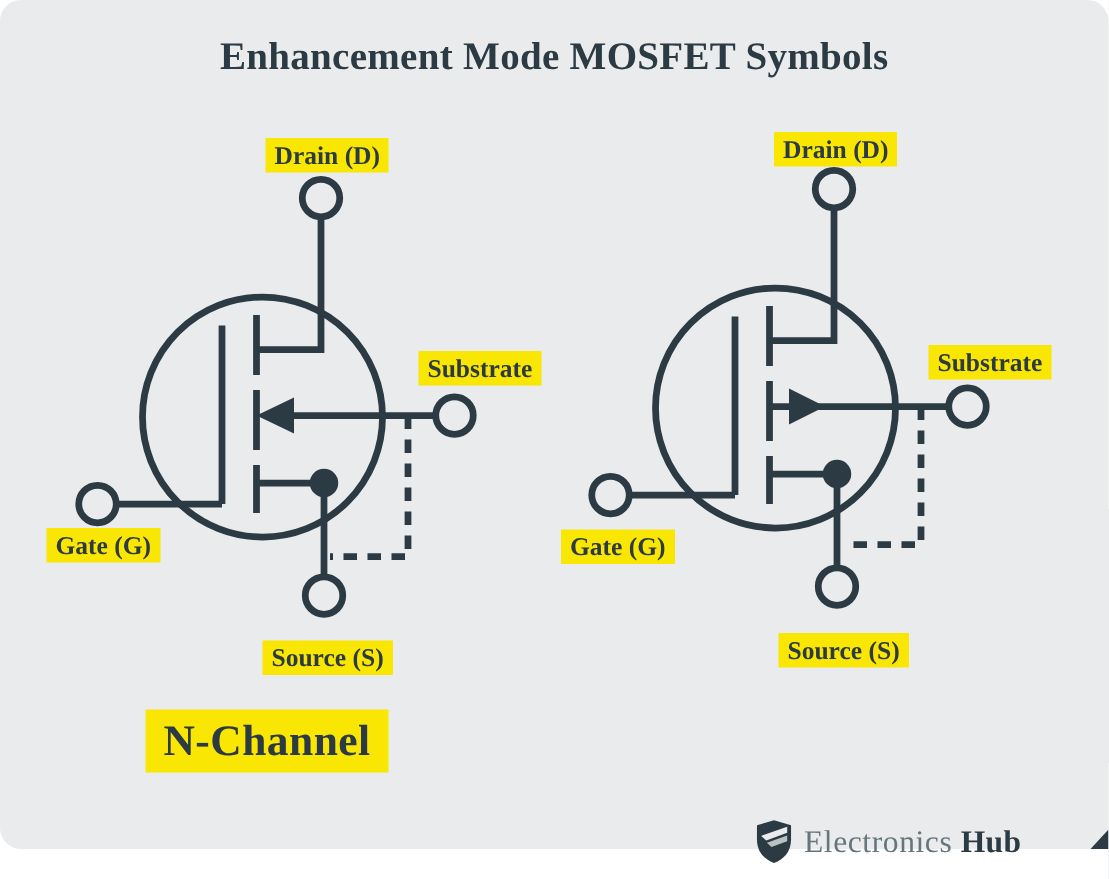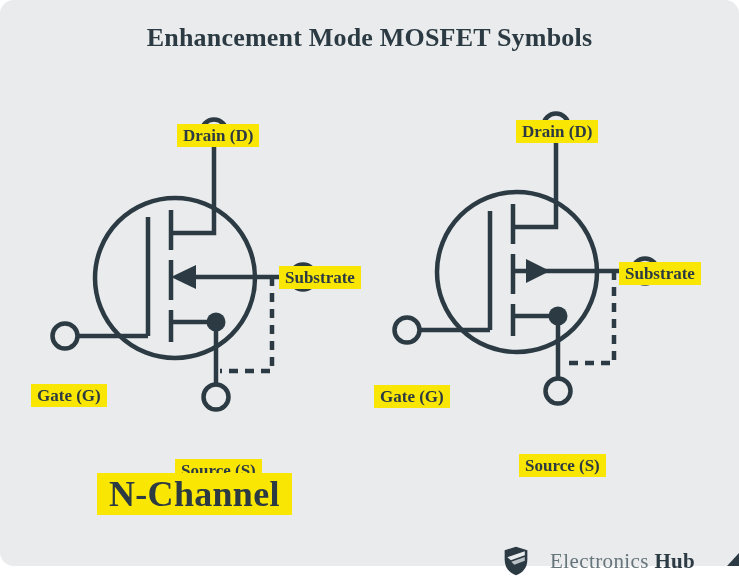--- a/index.html
+++ b/index.html
@@ -20,40 +20,39 @@
   .title{
     position:absolute;top:22px;left:0;width:739px;
     text-align:center;font-size:26px;line-height:32px;font-weight:bold;
     color:var(--ink);letter-spacing:0.2px;
   }
   svg.circuit{position:absolute;left:0;top:0;color:var(--ink);}
   .tag{
     position:absolute;background:var(--highlight);color:var(--ink);
     font-weight:bold;font-size:17px;line-height:21px;padding:1px 6px;
     white-space:nowrap;
-    margin-top:32px;
   }
   .tag-big{
     position:absolute;background:var(--highlight);color:var(--ink);
-    font-weight:bold;font-size:36px;line-height:36px;padding:3px 12px;
+    font-weight:bold;font-size:29px;line-height:36px;padding:3px 12px;
     white-space:nowrap;letter-spacing:0.3px;
   }
   .pos-drain-n{left:177px;top:92px;}
   .pos-drain-p{left:516px;top:88px;}
   .pos-substrate-n{left:279px;top:234px;}
   .pos-substrate-p{left:619px;top:230px;}
   .pos-gate-n{left:31px;top:352px;}
   .pos-gate-p{left:374px;top:353px;}
   .pos-source-n{left:175px;top:427px;}
   .pos-source-p{left:519px;top:422px;}
   .pos-nchan{left:97px;top:473px;}
   .pos-pchan{left:439px;top:479px;}
   .logo{
     position:absolute;left:503px;top:546px;
-    display:flex;align-items:center;gap:21px;
+    display:flex;align-items:center;gap:7px;
   }
   .logo-text{font-size:21px;line-height:28px;color:var(--logo_gray);letter-spacing:0.4px;}
   .logo-text b{color:var(--ink);font-weight:bold;letter-spacing:0.2px;}
   .corner-wedge{position:absolute;right:0;bottom:0;}
 </style>
 </head>
 <body>
 
 <div class="canvas">
   <div class="sheet"></div>

